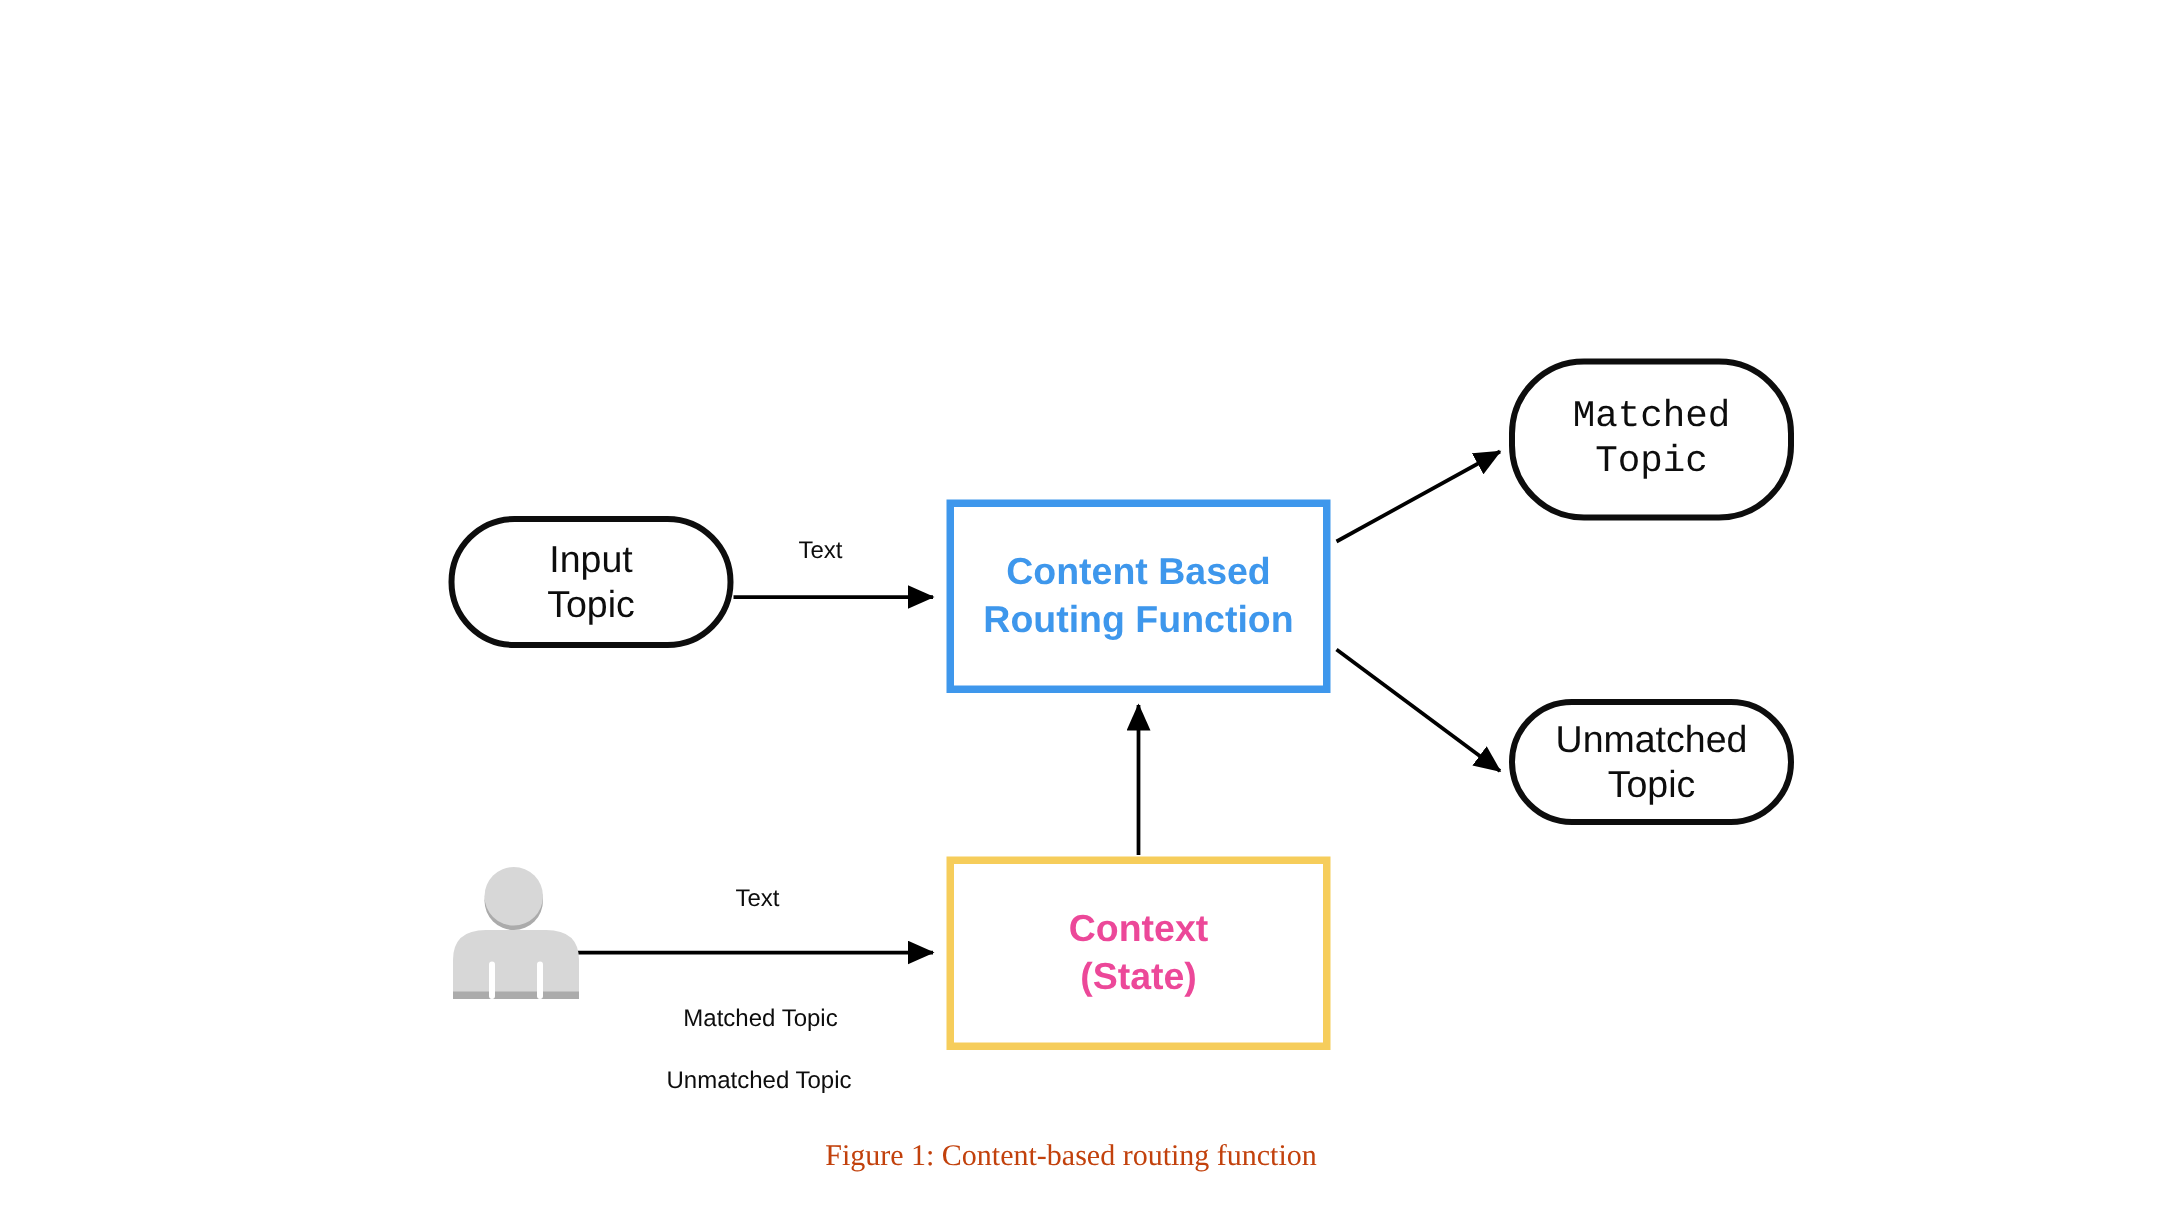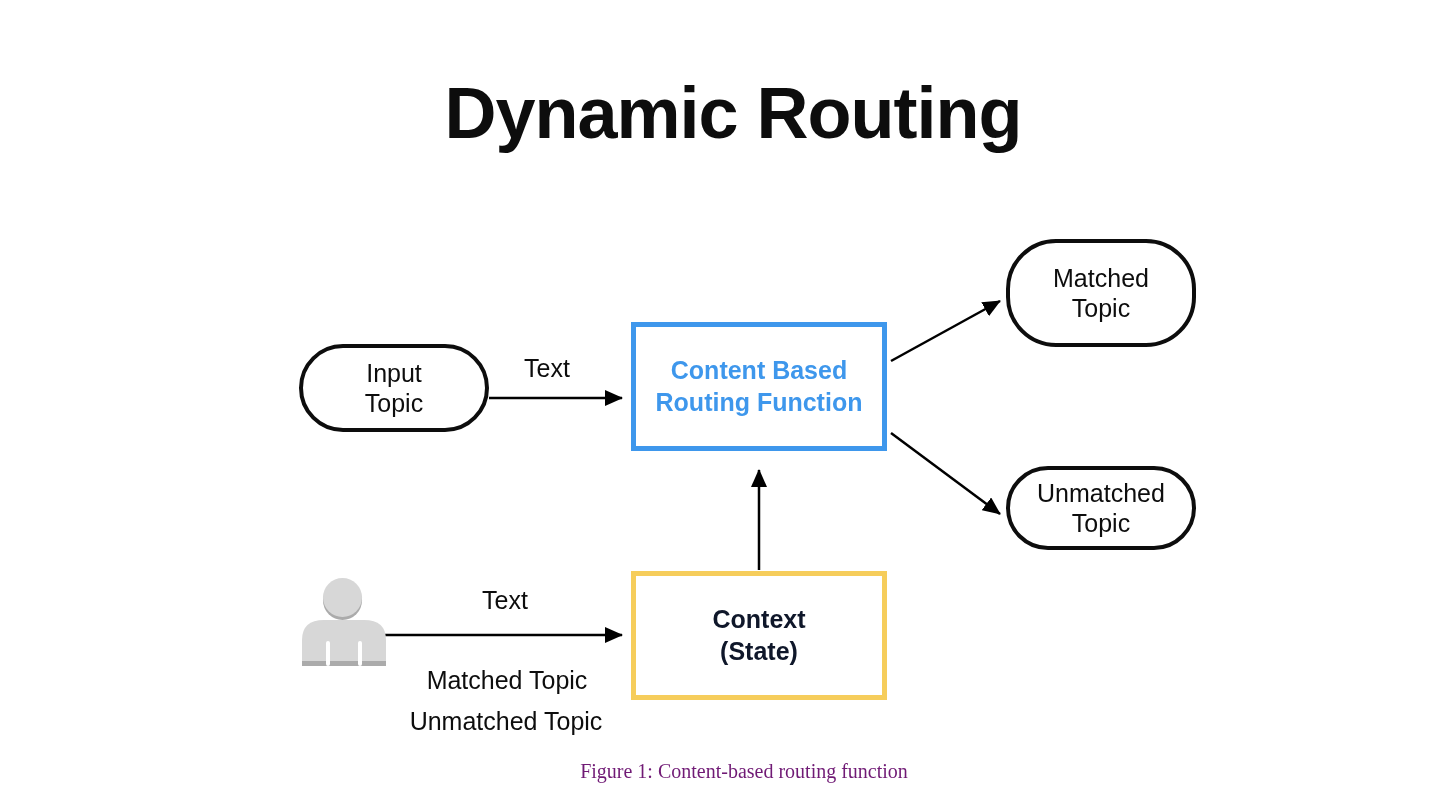--- a/index.html
+++ b/index.html
@@ -44,55 +44,54 @@
     font-size: 25px;
     line-height: 1.22;
   }
   .stadium {
     border: 4px solid #0d0d0d;
     border-radius: 50px;
   }
   .rectnode { border: 5px solid; }
   .rectnode .node-label { font-weight: bold; line-height: 1.25; }
   .node-blue  { border-color: #3e97ec; color: #3e97ec; }
-  .node-yellow{ border-color: #f6cd5b; color: #0f172a; }
+  .node-yellow{ border-color: #f6cd5b; color: #ec4899; }
   #node-input     { left: 299px;  top: 344px; width: 190px; height: 88px; }
-  #node-routing   { left: 631px;  top: 322px; width: 256px; height: 129px; align-items: center; }
-  #node-matched   { left: 1006px; top: 239px; width: 190px; height: 108px; }
+  #node-routing   { left: 631px;  top: 333px; width: 256px; height: 129px; align-items: center; }
+  #node-matched   { left: 1006px; top: 239px; width: 190px; height: 108px; font-family: Liberation Mono, monospace; }
   #node-unmatched { left: 1006px; top: 466px; width: 190px; height: 84px; }
   #node-context   { left: 631px;  top: 571px; width: 256px; height: 129px; }
   .edge-label {
     position: absolute;
     transform: translate(-50%, -50%);
-    font-size: 25px;
+    font-size: 16px;
     white-space: nowrap;
     color: #0d0d0d;
   }
   #label-text      { left: 547px; top: 368px; }
   #label-regex     { left: 505px; top: 600px; }
   #label-matched   { left: 507px; top: 680px; }
   #label-unmatched { left: 506px; top: 721px; }
   .person { position: absolute; left: 302px; top: 578px; width: 84px; height: 88px; }
   .caption {
     position: absolute;
-    left: 744px;
+    left: 714px;
     top: 771px;
     transform: translate(-50%, -50%);
     font-family: "Liberation Serif", "DejaVu Serif", serif;
     font-size: 20px;
-    color: #701a75;
+    color: #c2410c;
     white-space: nowrap;
   }
 </style>
 </head>
 <body>
 
 <div class="stage">
 
-  <h1 class="title">Dynamic Routing</h1>
 
   <svg class="edges-layer" width="1440" height="810" viewBox="0 0 1440 810" xmlns="http://www.w3.org/2000/svg">
     <defs>
       <marker id="arrowhead" markerUnits="userSpaceOnUse" markerWidth="20" markerHeight="16" refX="17" refY="8" orient="auto">
         <path d="M0,0 L18,8 L0,16 Z" fill="#000000"></path>
       </marker>
     </defs>
     <line class="edge" x1="489" y1="398" x2="622" y2="398" marker-end="url(#arrowhead)"></line>
     <line class="edge" x1="891" y1="361" x2="1000" y2="301" marker-end="url(#arrowhead)"></line>
     <line class="edge" x1="891" y1="433" x2="1000" y2="514" marker-end="url(#arrowhead)"></line>

